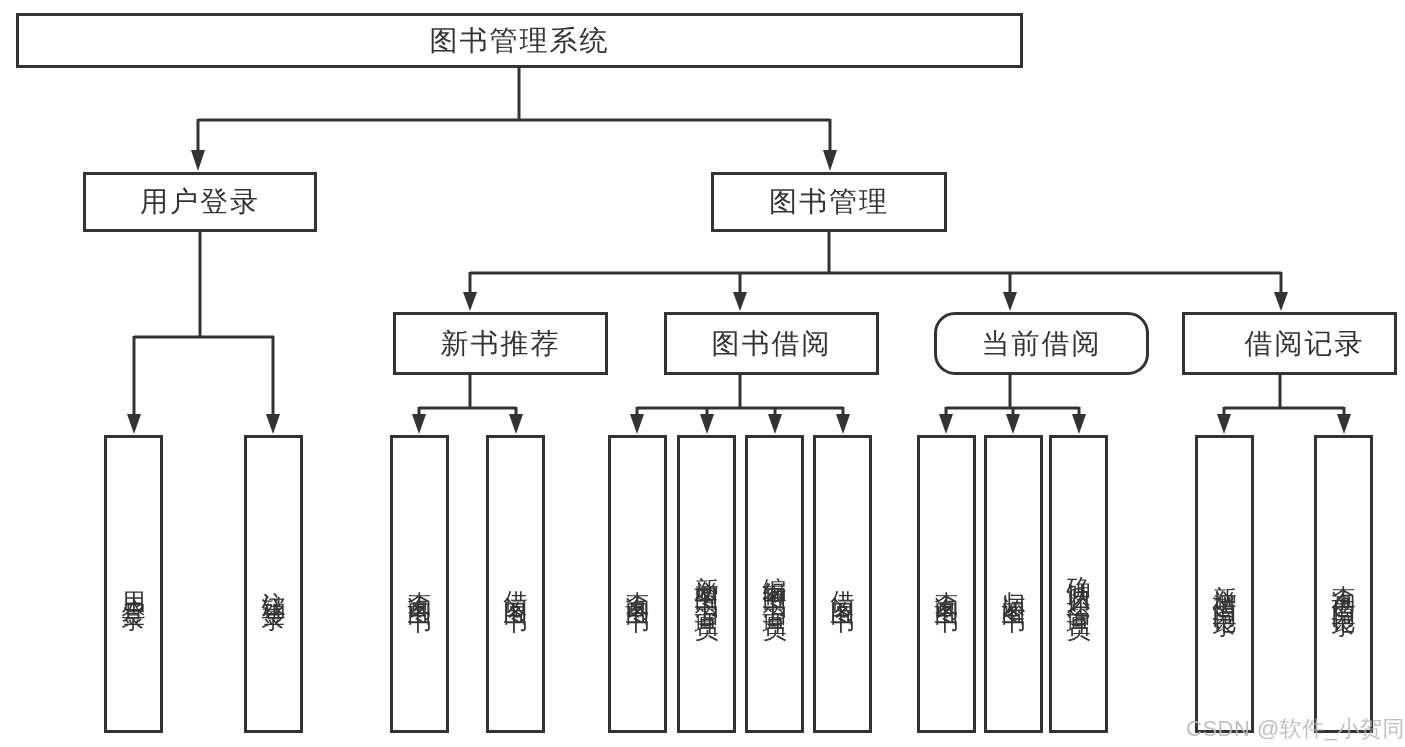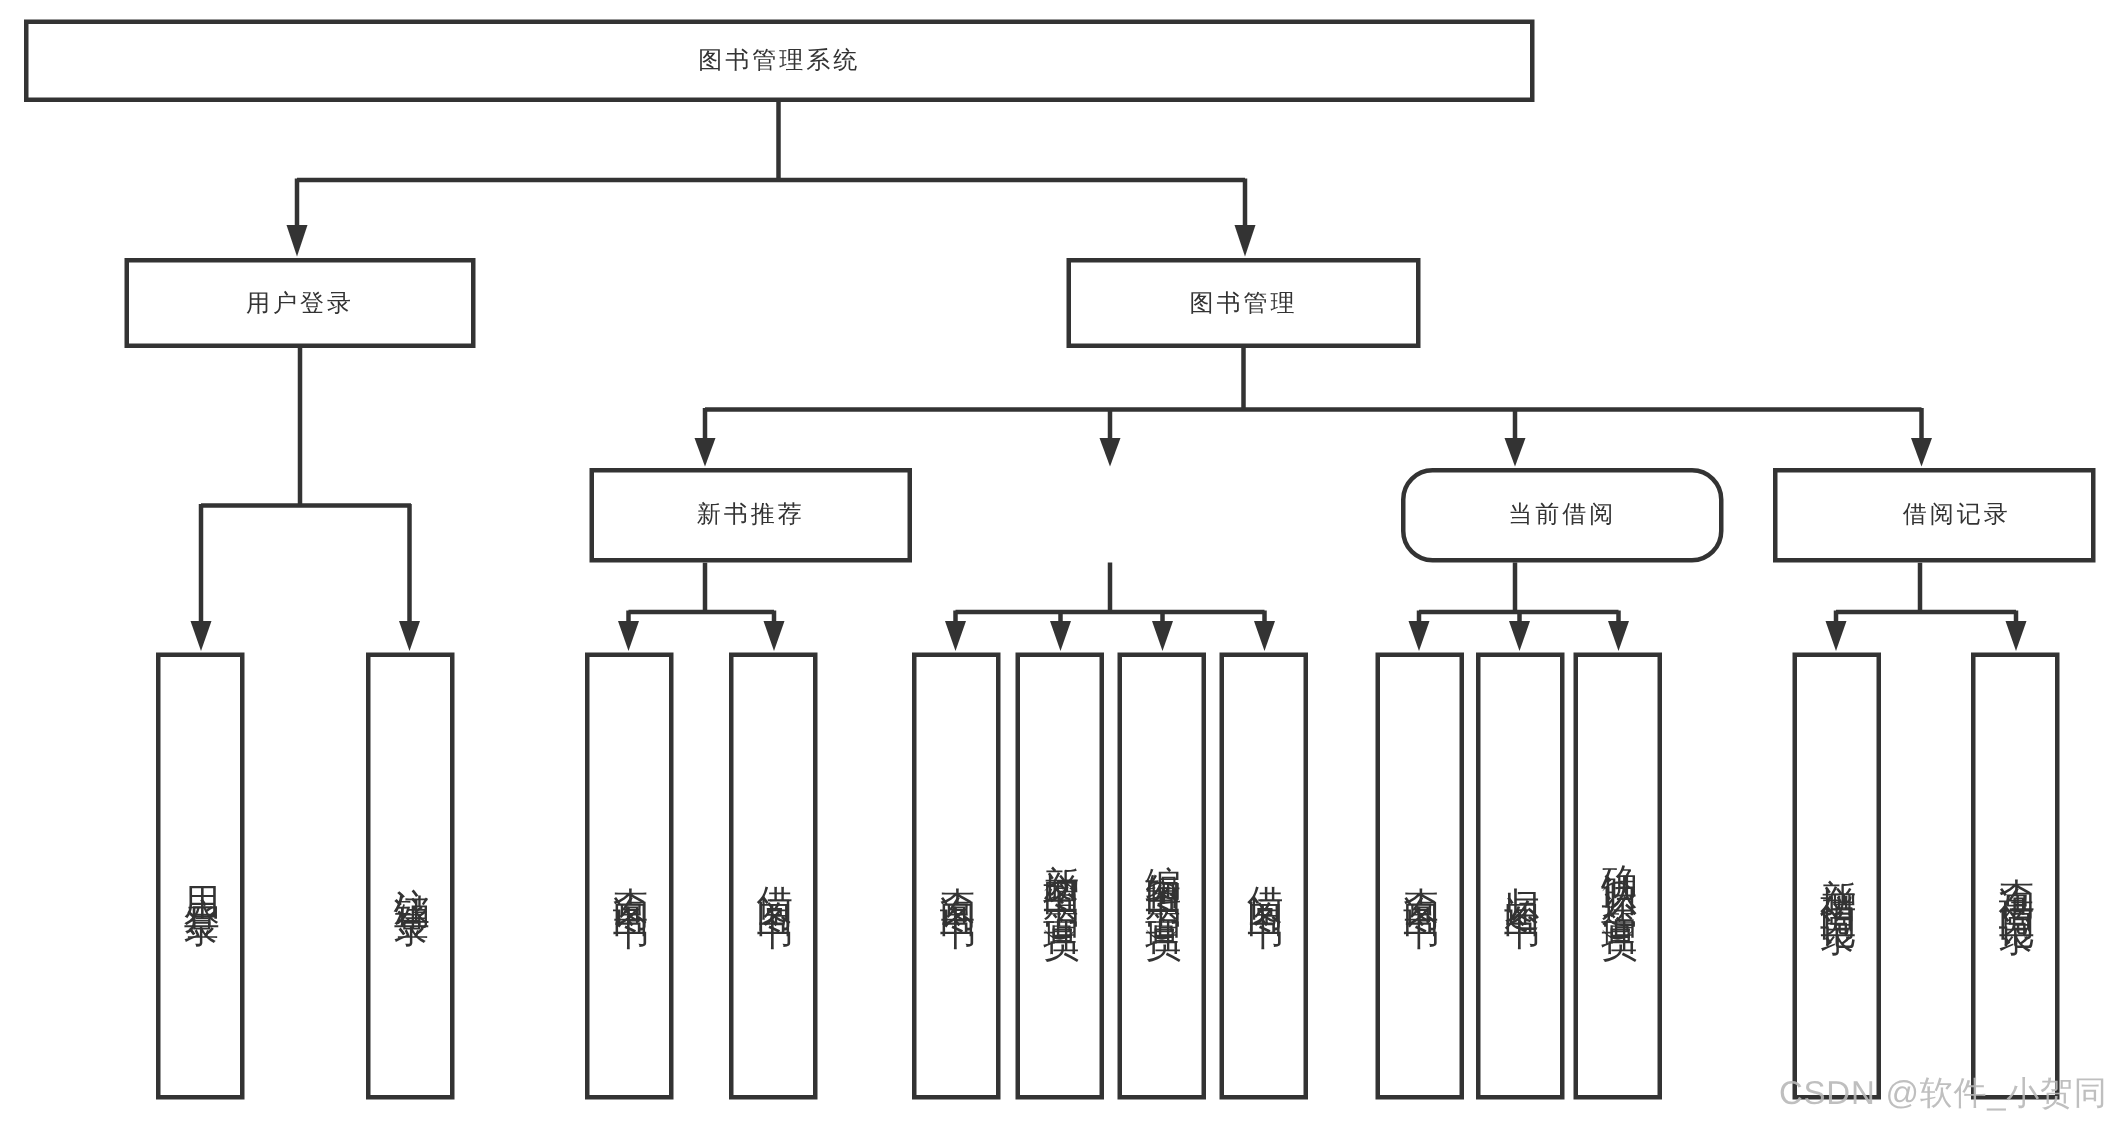--- a/index.html
+++ b/index.html
@@ -34,21 +34,21 @@
     position:absolute;
     box-sizing:border-box;
     border:3px solid var(--line);
     background:var(--bg);
     display:flex;
     align-items:center;
     justify-content:center;
     color:var(--text);
   }
   .node-h{
-    font-size:16px;
+    font-size:28px;
     letter-spacing:2px;
     white-space:nowrap;
   }
   .node-root{left:16px;top:13px;width:1007px;height:55px;}
   .node-l2-a{left:83px;top:172px;width:234px;height:60px;}
   .node-l2-b{left:711px;top:172px;width:236px;height:60px;}
   .node-l3{top:312px;width:215px;height:63px;margin-left:31px;}
   .node-l3-a{left:362px;}
   .node-l3-b{left:633px;}
   .node-l3-c{left:903px;border-radius:21px;}
@@ -165,20 +165,23 @@
   <div class="node node-h node-l2-a">
     <span>用户登录</span>
   </div>
   <div class="node node-h node-l2-b">
     <span>图书管理</span>
   </div>
 
   <div class="node node-h node-l3 node-l3-a">
     <span>新书推荐</span>
   </div>
+  <div class="node node-h node-l3 node-l3-b">
+    <span>图书借阅</span>
+  </div>
   <div class="node node-h node-l3 node-l3-c">
     <span>当前借阅</span>
   </div>
   <div class="node node-h node-l3 node-l3-d">
     <span>借阅记录</span>
   </div>
 
   <div class="node leaf leaf-1">
     <span class="vtext">用户登录</span>
   </div>

